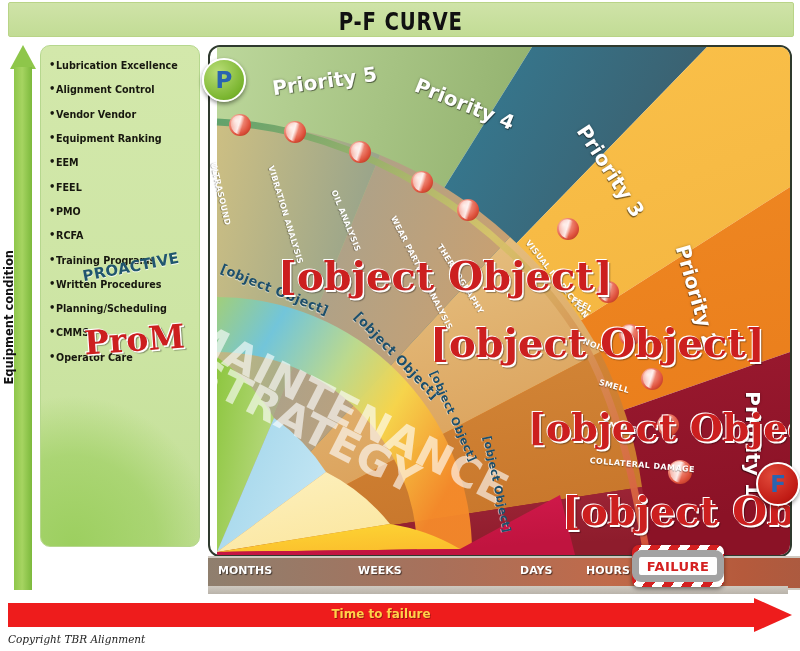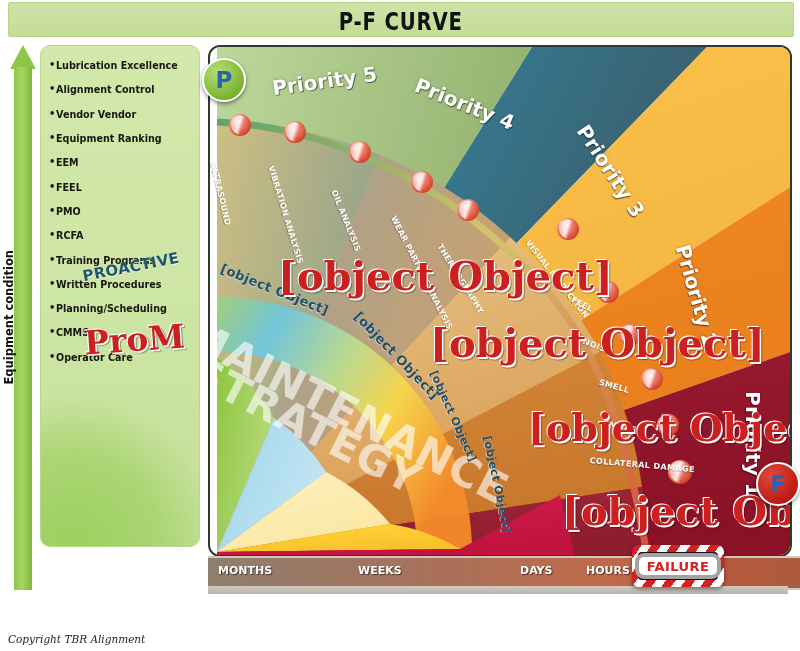--- a/index.html
+++ b/index.html
@@ -98,21 +98,21 @@
   .ground{position:absolute;left:208px;top:586px;width:580px;height:8px;
     background:linear-gradient(#cfc9c0,#b9b3aa);}
 
   .failtag{position:absolute;left:632px;top:545px;width:92px;height:42px;
     border-radius:7px;overflow:hidden;
     background:repeating-linear-gradient(125deg,#d42121 0 8px,#ffffff 8px 16px);
     box-shadow:0 2px 4px rgba(0,0,0,.45);}
   .failtag .inner{position:absolute;left:6px;top:7px;right:6px;bottom:7px;
     background:#111;border-radius:4px;display:flex;align-items:center;
     justify-content:center;}
-  .failtag .pill{background:#fff;border:4px solid #a3a3a3;border-radius:9px;
+  .failtag .pill{background:#fff;border:7px solid #a3a3a3;border-radius:9px;
     padding:0px 8px;}
   .failtag .pill span{font-family:"DejaVu Sans",sans-serif;font-weight:bold;
     font-size:13px;color:#d42121;letter-spacing:.4px;}
 
   
   .ttf{position:absolute;left:8px;top:600px;width:784px;height:30px;}
   .ttf .bar{position:absolute;left:0;top:3px;width:746px;height:24px;
     background:#ee1c1c;}
   .ttf .tip{position:absolute;left:746px;top:-2px;width:0;height:0;
     border-top:17px solid transparent;border-bottom:17px solid transparent;
@@ -381,16 +381,21 @@
   <div class="ground"></div>
 
   <div class="failtag">
     <div class="inner">
       <div class="pill">
         <span>FAILURE</span>
       </div>
     </div>
   </div>
 
+  <div class="ttf">
+    <div class="bar"></div>
+    <div class="tip"></div>
+    <div class="txt">Time to failure</div>
+  </div>
 
   <div class="copyright">Copyright TBR Alignment</div>
 
 </div>
 
 </body></html>

